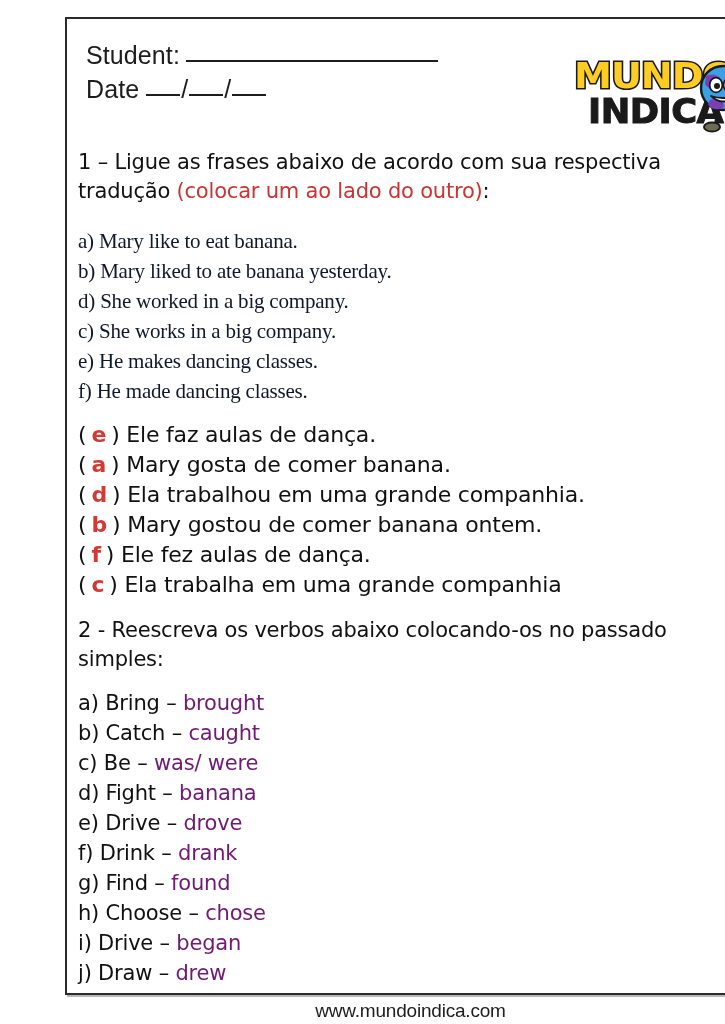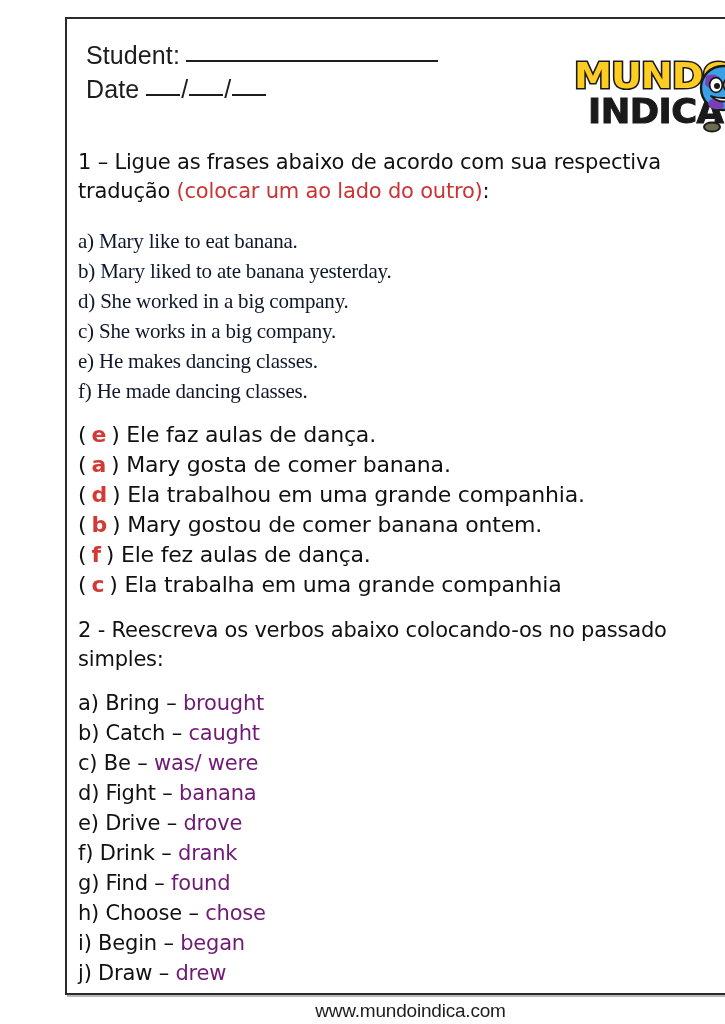--- a/index.html
+++ b/index.html
@@ -362,21 +362,21 @@
 
     <div class="item-list">
       <div class="verb-item"><span>a) Bring – </span><span class="verb-answer">brought</span></div>
       <div class="verb-item"><span>b) Catch – </span><span class="verb-answer">caught</span></div>
       <div class="verb-item"><span>c) Be – </span><span class="verb-answer">was/ were</span></div>
       <div class="verb-item"><span>d) Fight – </span><span class="verb-answer">banana</span></div>
       <div class="verb-item"><span>e) Drive – </span><span class="verb-answer">drove</span></div>
       <div class="verb-item"><span>f) Drink – </span><span class="verb-answer">drank</span></div>
       <div class="verb-item"><span>g) Find – </span><span class="verb-answer">found</span></div>
       <div class="verb-item"><span>h) Choose – </span><span class="verb-answer">chose</span></div>
-      <div class="verb-item"><span>i) Begin – </span><span class="verb-answer">began</span></div>
+      <div class="verb-item"><span>i) Drive – </span><span class="verb-answer">began</span></div>
       <div class="verb-item"><span>j) Draw – </span><span class="verb-answer">drew</span></div>
     </div>
 
   </div>
 
   <div class="footer-url">www.mundoindica.com</div>
 
 </div>
 
 </body></html>

